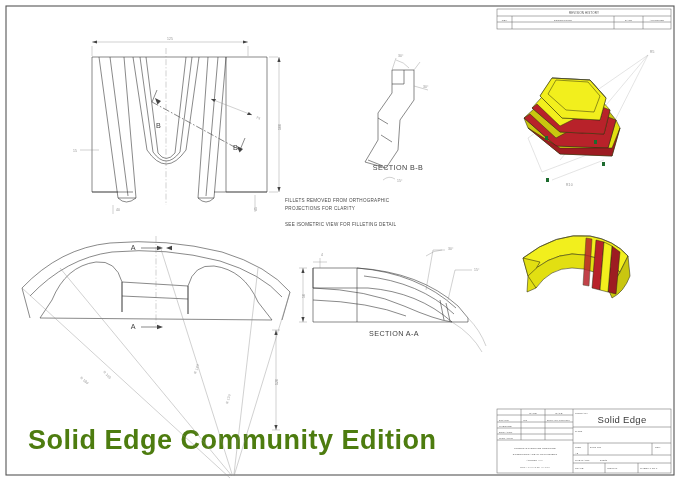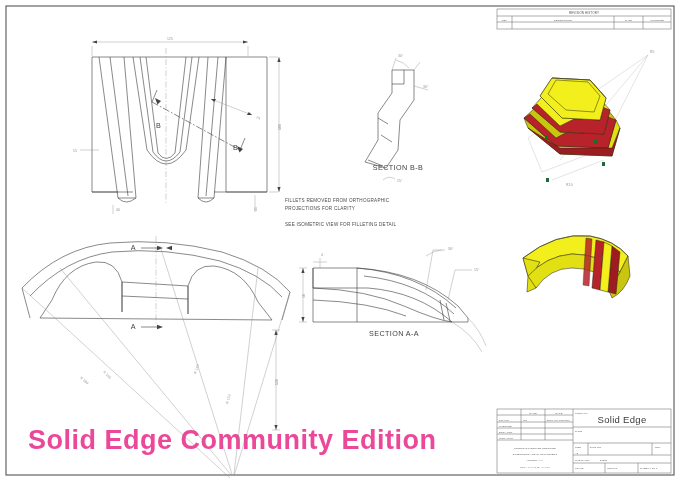--- a/index.html
+++ b/index.html
@@ -33,21 +33,21 @@
   .iso-body { fill: #f2ef1d; stroke: #2a2a10; stroke-width: 0.55; }
   .iso-body2 { fill: #e2df12; stroke: #2a2a10; stroke-width: 0.55; }
   .iso-dark { fill: #c9c60f; stroke: #2a2a10; stroke-width: 0.55; }
   .iso-red { fill: #b8222a; stroke: #2a2a10; stroke-width: 0.5; }
   .iso-red2 { fill: #9d1c22; stroke: #2a2a10; stroke-width: 0.5; }
   .leader { stroke: #b0b0b0; stroke-width: 0.35; fill: none; }
   .wm {
     position: absolute; left: 28px; top: 425px;
     font-size: 27px; font-weight: bold;
     font-family: "Liberation Sans", sans-serif;
-    color: #ec4899; white-space: nowrap;
+    color: #4d7c0f; white-space: nowrap;
     letter-spacing: 0.5px;
     -webkit-user-select: none; user-select: none;
   }
 </style>
 </head>
 <body>
 
 <div id="sheet">
 
   <div class="wm">Solid Edge Community Edition</div>

